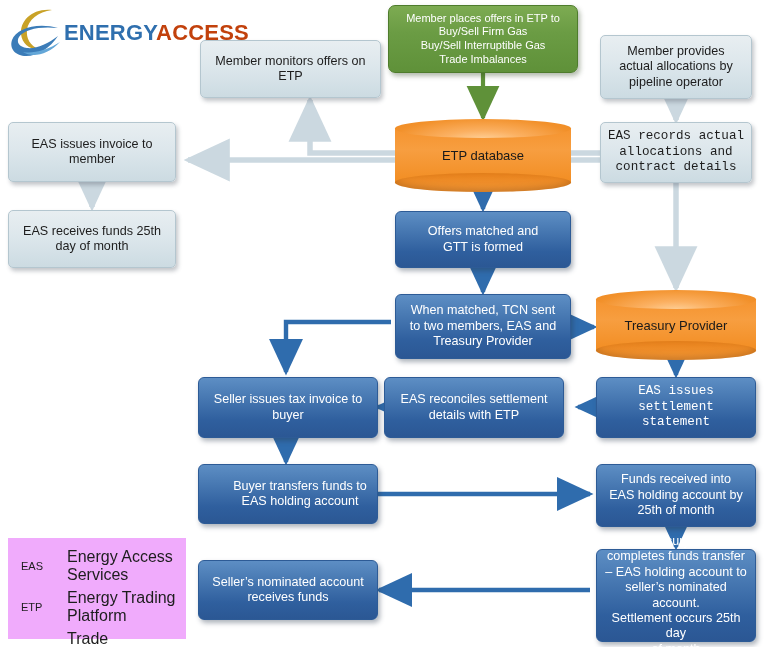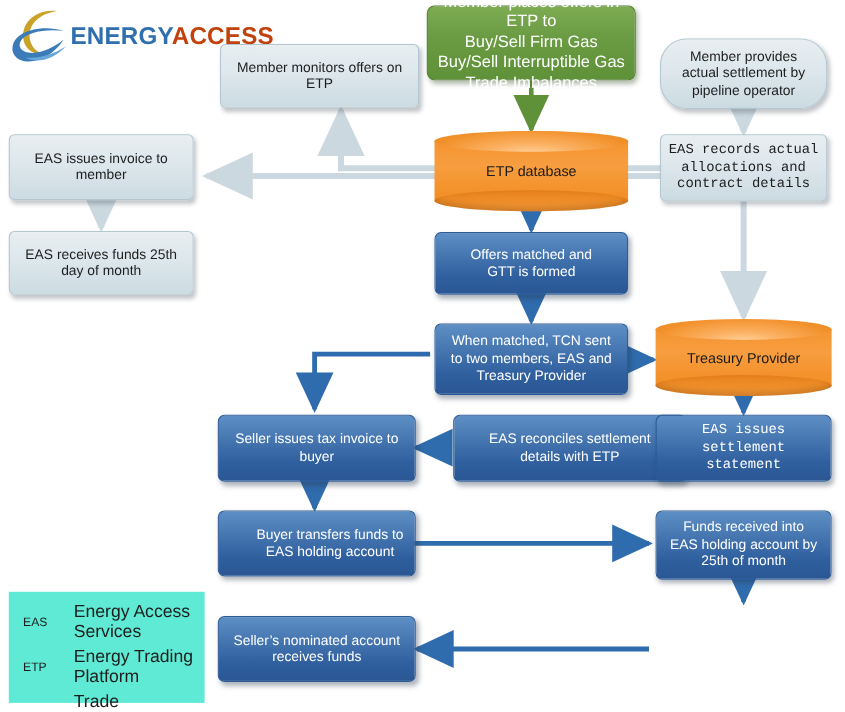--- a/index.html
+++ b/index.html
@@ -36,21 +36,21 @@
     color:#ffffff;
     font-size:12.6px;
     box-shadow:2px 3px 5px rgba(40,55,75,.38);
   }
   
   .green{
     background:linear-gradient(180deg,#7dab52 0%,#6b9c44 40%,#5f9139 100%);
     border:1px solid #4e7c2c;
     border-radius:7px;
     color:#ffffff;
-    font-size:15px;
+    font-size:11px;
     box-shadow:2px 3px 5px rgba(50,70,35,.38);
   }
   
   .cyl{
     position:absolute;
     color:#1a1a1a;font-size:13px;
     display:flex;align-items:center;justify-content:center;text-align:center;
   }
   .cyl .body{
     position:absolute;left:0;right:0;top:9px;bottom:9px;
@@ -75,21 +75,21 @@
   
   #logo{position:absolute;left:8px;top:6px;width:185px;height:54px;}
   #logo .mark{position:absolute;left:0;top:0;width:56px;height:54px;}
   #logo .wordmark{position:absolute;left:56px;top:14px;
       font-size:22px;font-weight:bold;letter-spacing:.2px;white-space:nowrap;}
   #logo .w1{color:#2f6fae;margin-top:28px;}
   #logo .w2{color:#c2410c;}
 
   
   #legend{position:absolute;left:8px;top:538px;width:178px;height:101px;
-     background:#5eead4;border:0;font-size:11px;color:#1d1d1d;
+     background:#f0abfc;border:0;font-size:11px;color:#1d1d1d;
      padding:7px 0 0 0;box-sizing:border-box;}
   #legend table{border-collapse:collapse;width:100%;}
   #legend td{padding:2.5px 0;vertical-align:middle;}
   #legend td.k{width:46px;text-align:left;padding-left:13px;font-size:11px;}
   #legend td.v{font-size:16px;}
 </style>
 </head>
 <body>
 
 <div id="canvas">
@@ -163,24 +163,24 @@
     </span>
   </div>
 
   <div class="node gray" style="left:200px;top:40px;width:181px;height:58px;">
     <span>
       <div>Member monitors offers on</div>
       <div>ETP</div>
     </span>
   </div>
 
-  <div class="node gray" style="left:600px;top:35px;width:152px;height:64px;border-radius:24px;">
+  <div class="node gray" style="left:600px;top:35px;width:152px;height:64px;">
     <span>
       <div>Member provides</div>
-      <div>actual settlement by</div>
+      <div>actual allocations by</div>
       <div>pipeline operator</div>
     </span>
   </div>
 
   <div class="node gray" style="left:8px;top:122px;width:168px;height:60px;">
     <span>
       <div>EAS issues invoice to</div>
       <div>member</div>
     </span>
   </div>
@@ -231,21 +231,21 @@
     <div class="lbl">Treasury Provider</div>
   </div>
 
   <div class="node blue" style="left:198px;top:377px;width:180px;height:61px;">
     <span>
       <div>Seller issues tax invoice to</div>
       <div>buyer</div>
     </span>
   </div>
 
-  <div class="node blue" style="left:412px;top:377px;width:212px;height:61px;">
+  <div class="node blue" style="left:384px;top:377px;width:180px;height:61px;">
     <span>
       <div>EAS reconciles settlement</div>
       <div>details with ETP</div>
     </span>
   </div>
 
   <div class="node blue" style="left:596px;top:377px;width:160px;height:61px;font-family:Liberation Mono, monospace;">
     <span>
       <div>EAS issues settlement</div>
       <div>statement</div>
@@ -267,20 +267,30 @@
     </span>
   </div>
 
   <div class="node blue" style="left:198px;top:560px;width:180px;height:60px;">
     <span>
       <div>Seller’s nominated account</div>
       <div>receives funds</div>
     </span>
   </div>
 
+  <div class="node blue" style="left:596px;top:549px;width:160px;height:93px;">
+    <span>
+      <div>EAS/Treasury Provider</div>
+      <div>completes funds transfer</div>
+      <div>– EAS holding account to</div>
+      <div>seller’s nominated account.</div>
+      <div>Settlement occurs 25th day</div>
+      <div>of month</div>
+    </span>
+  </div>
 
   <div id="legend">
     <table>
       <tbody>
         <tr>
           <td class="k">EAS</td>
           <td class="v">Energy Access Services</td>
         </tr>
         <tr>
           <td class="k">ETP</td>

